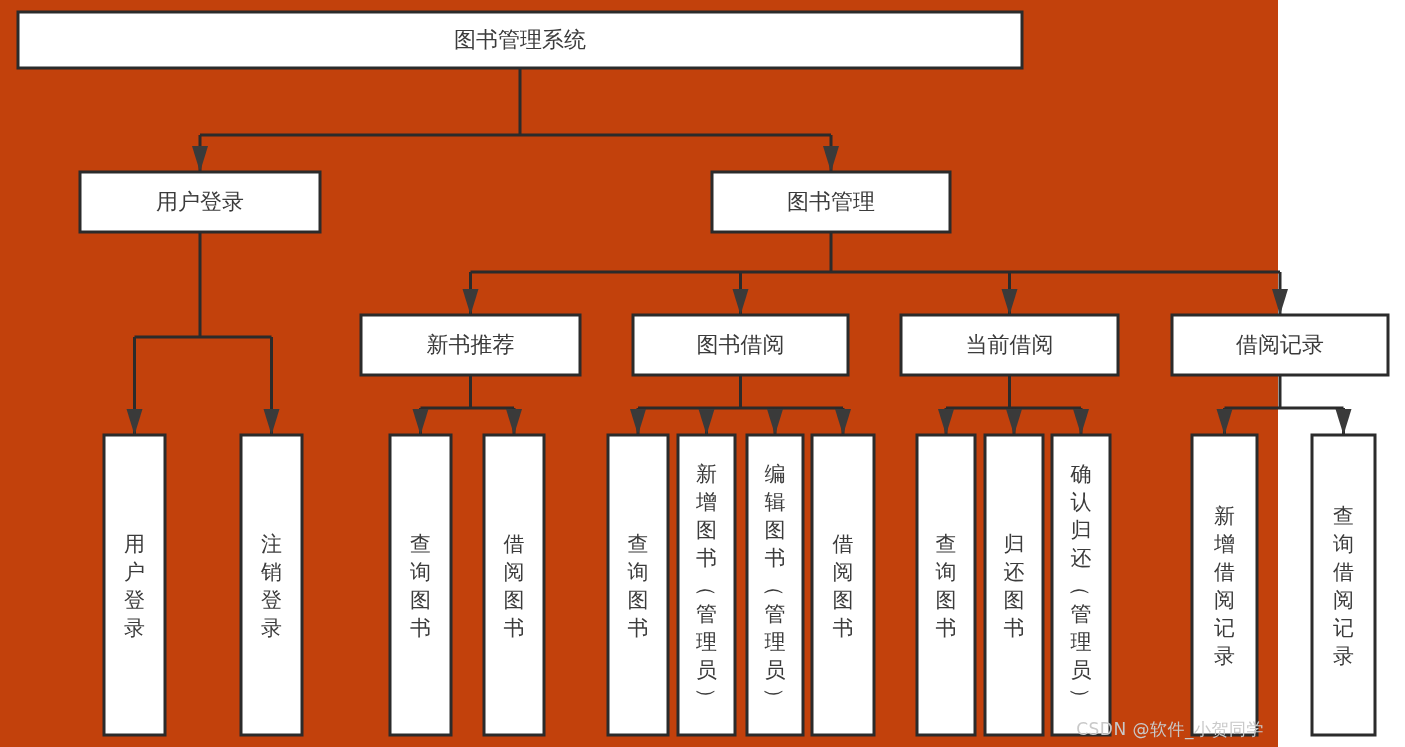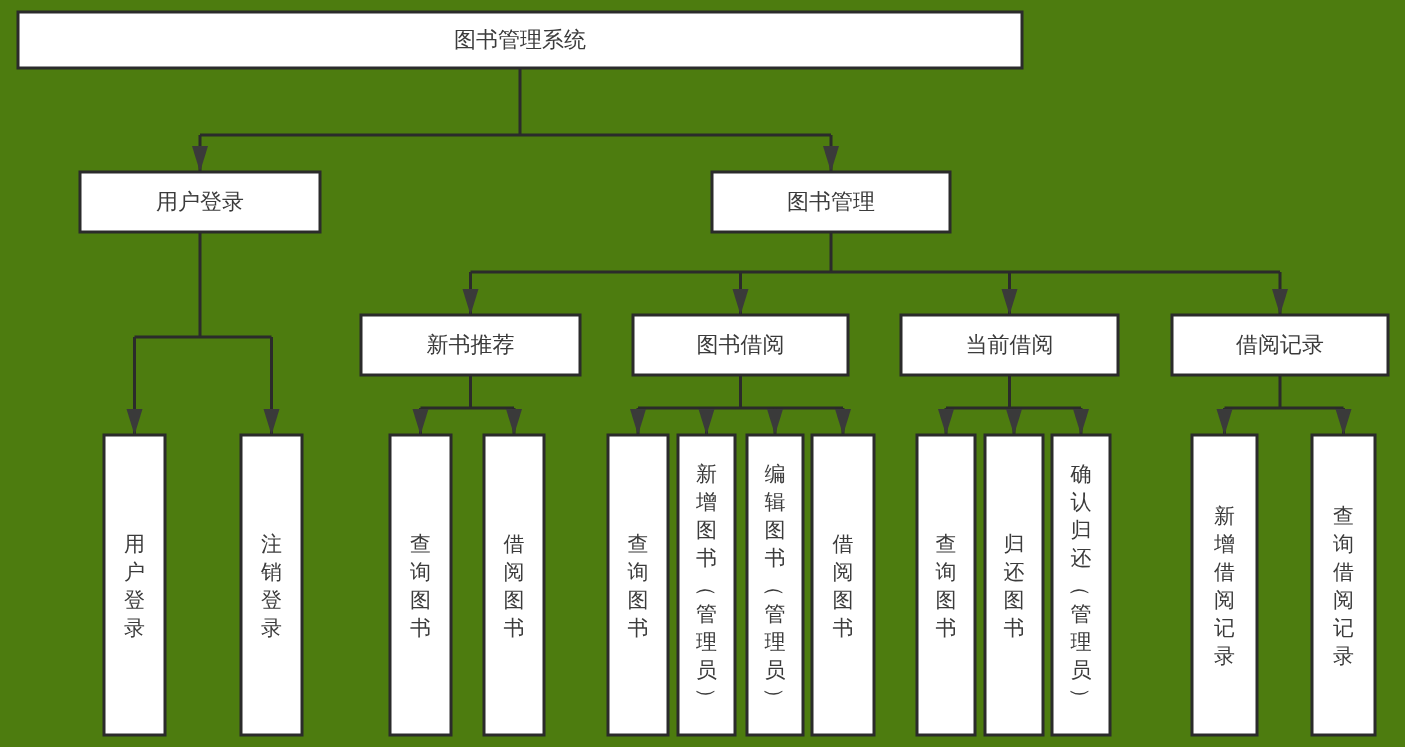--- a/index.html
+++ b/index.html
@@ -8,23 +8,23 @@
     background: #ffffff;
   }
   body {
     width: 1405px;
     height: 747px;
     font-family: "DejaVu Sans", "Liberation Sans", sans-serif;
     overflow: hidden;
   }
   #diagram-root {
     position: relative;
-    width: 1405px;
+    width: 1278px;
     height: 747px;
-    background: #4d7c0f;
+    background: #c2410c;
     text-decoration: underline;
   }
   svg#tree-svg {
     position: absolute;
     left: 0;
     top: 0;
     width: 1405px;
     height: 747px;
     display: block;
   }
@@ -253,14 +253,15 @@
           <text x="1343.5" y="523" class="node-label-v">查</text>
           <text x="1343.5" y="551" class="node-label-v">询</text>
           <text x="1343.5" y="579" class="node-label-v">借</text>
           <text x="1343.5" y="607" class="node-label-v">阅</text>
           <text x="1343.5" y="635" class="node-label-v">记</text>
           <text x="1343.5" y="663" class="node-label-v">录</text>
         </g>
       </g>
   </svg>
 
+  <div class="watermark-text">CSDN @软件_小贺同学</div>
 
 </div>
 
 </body></html>

